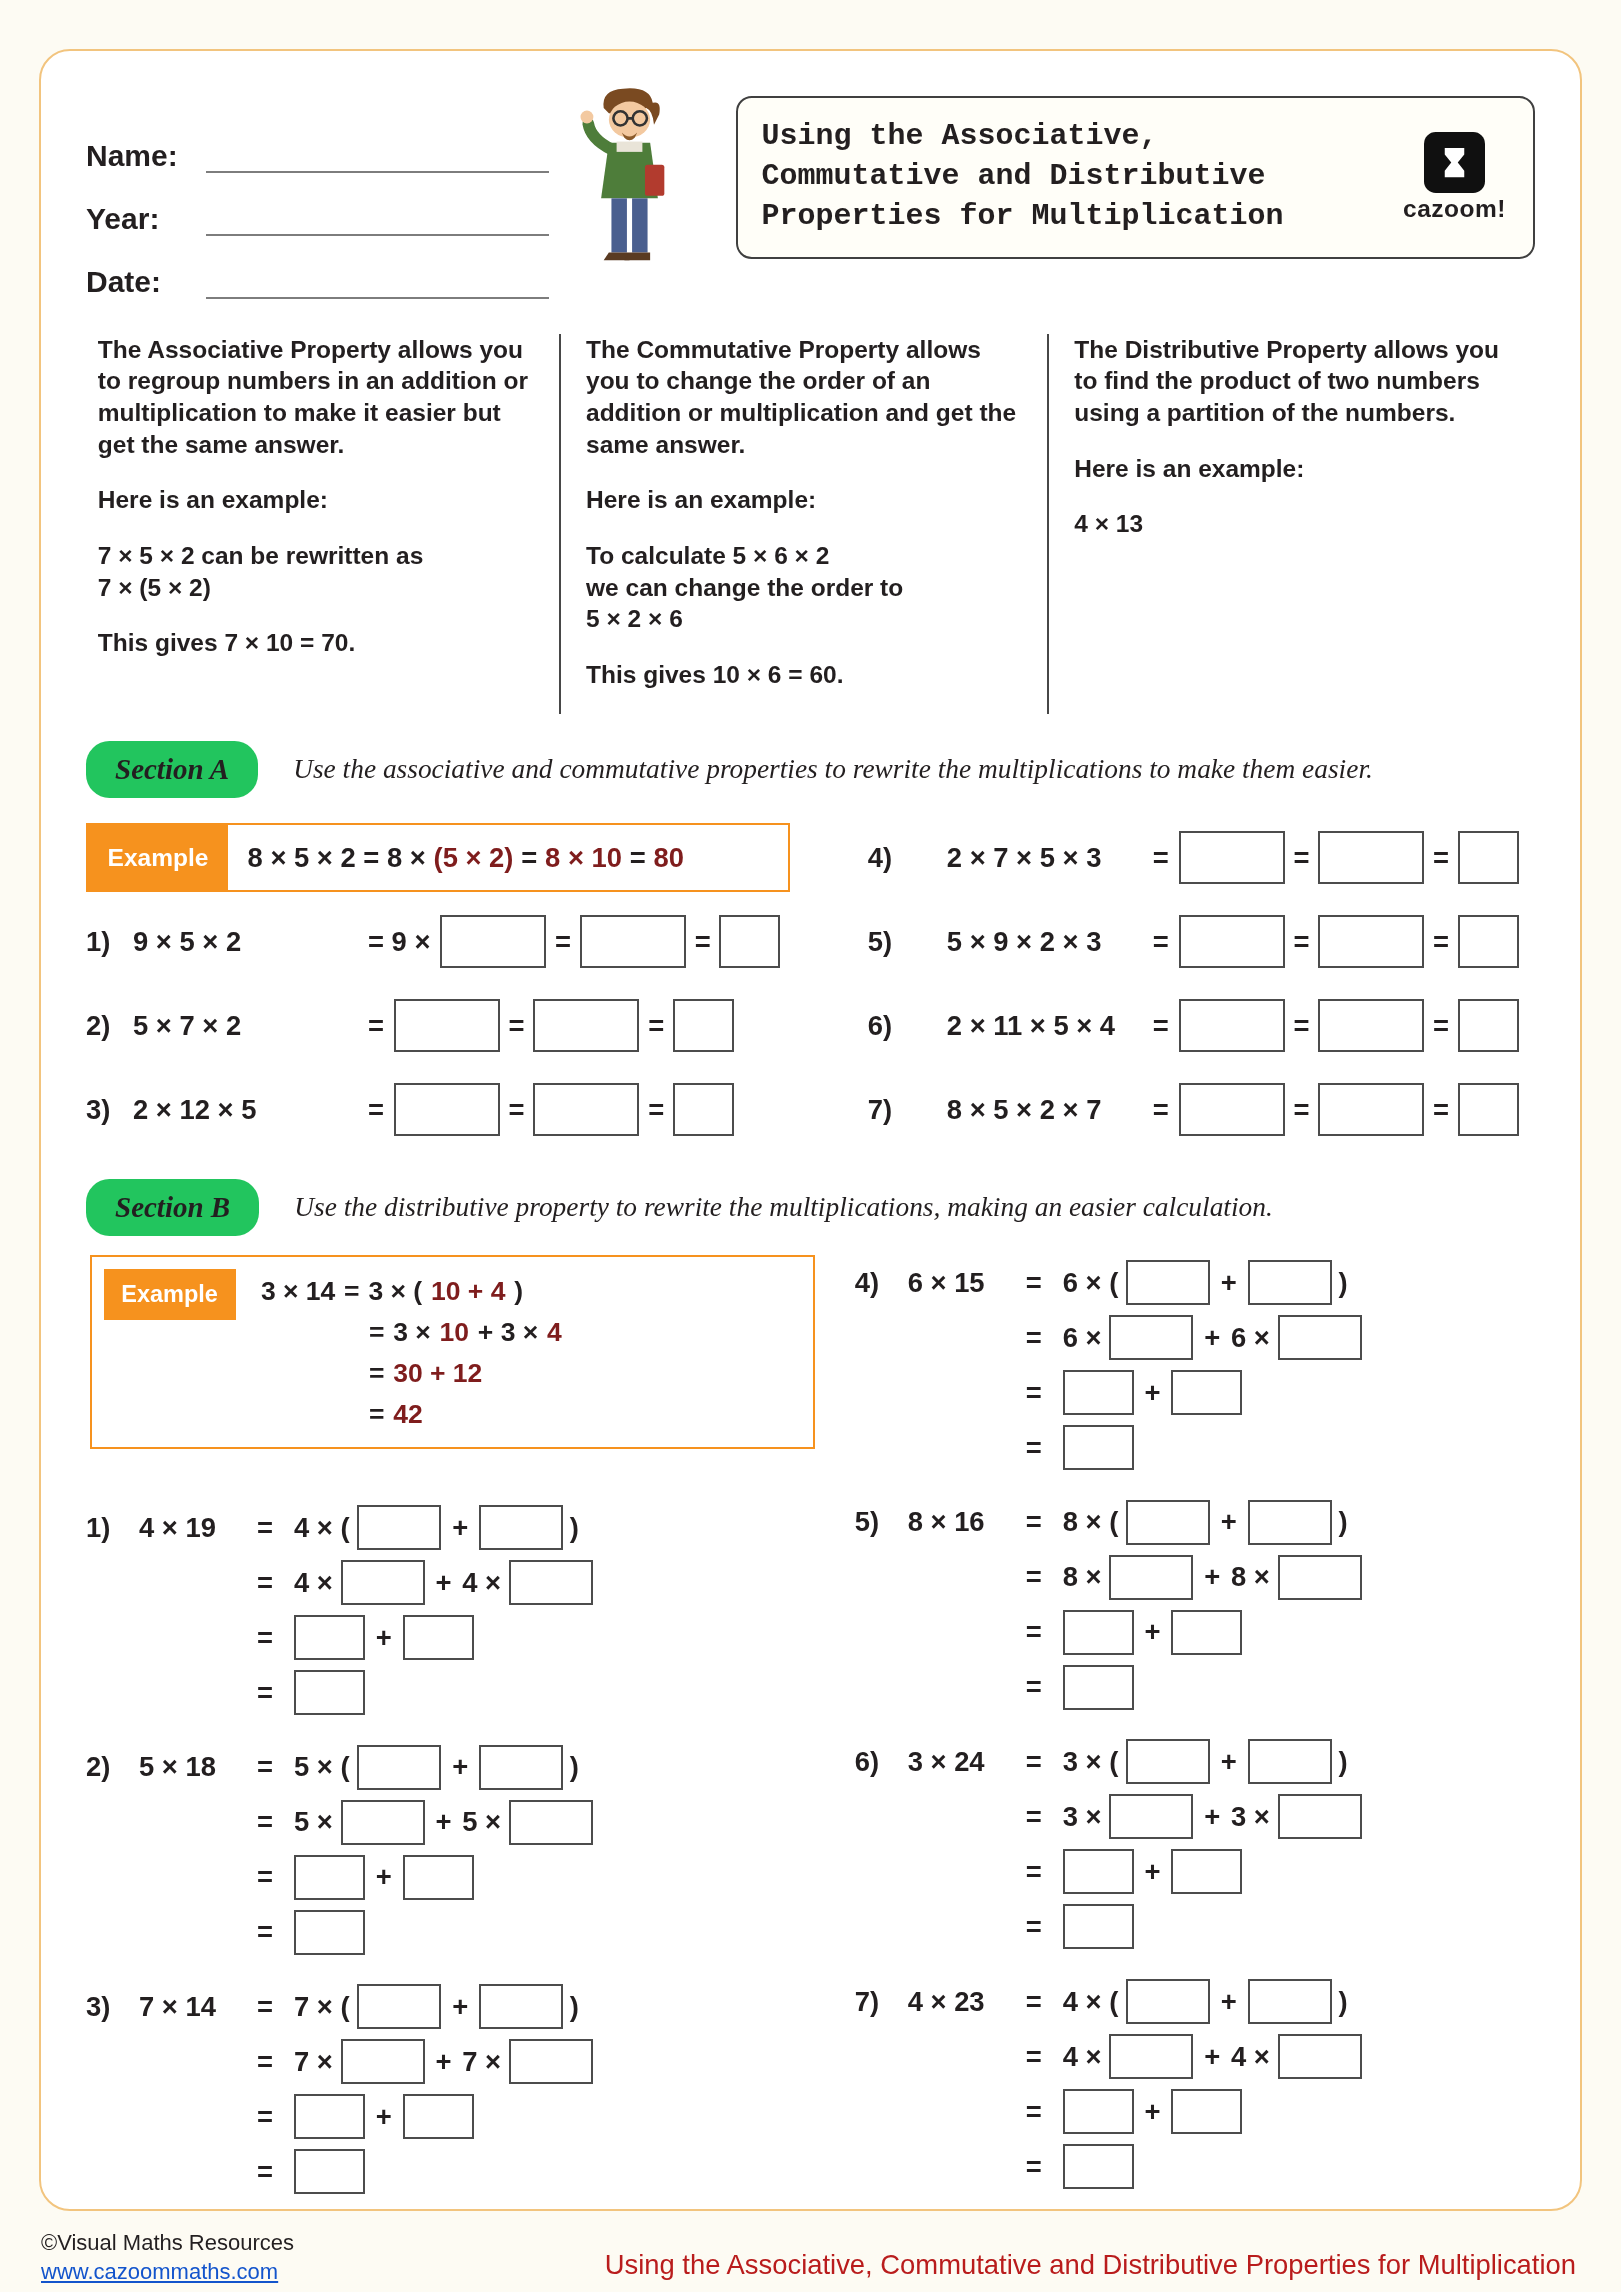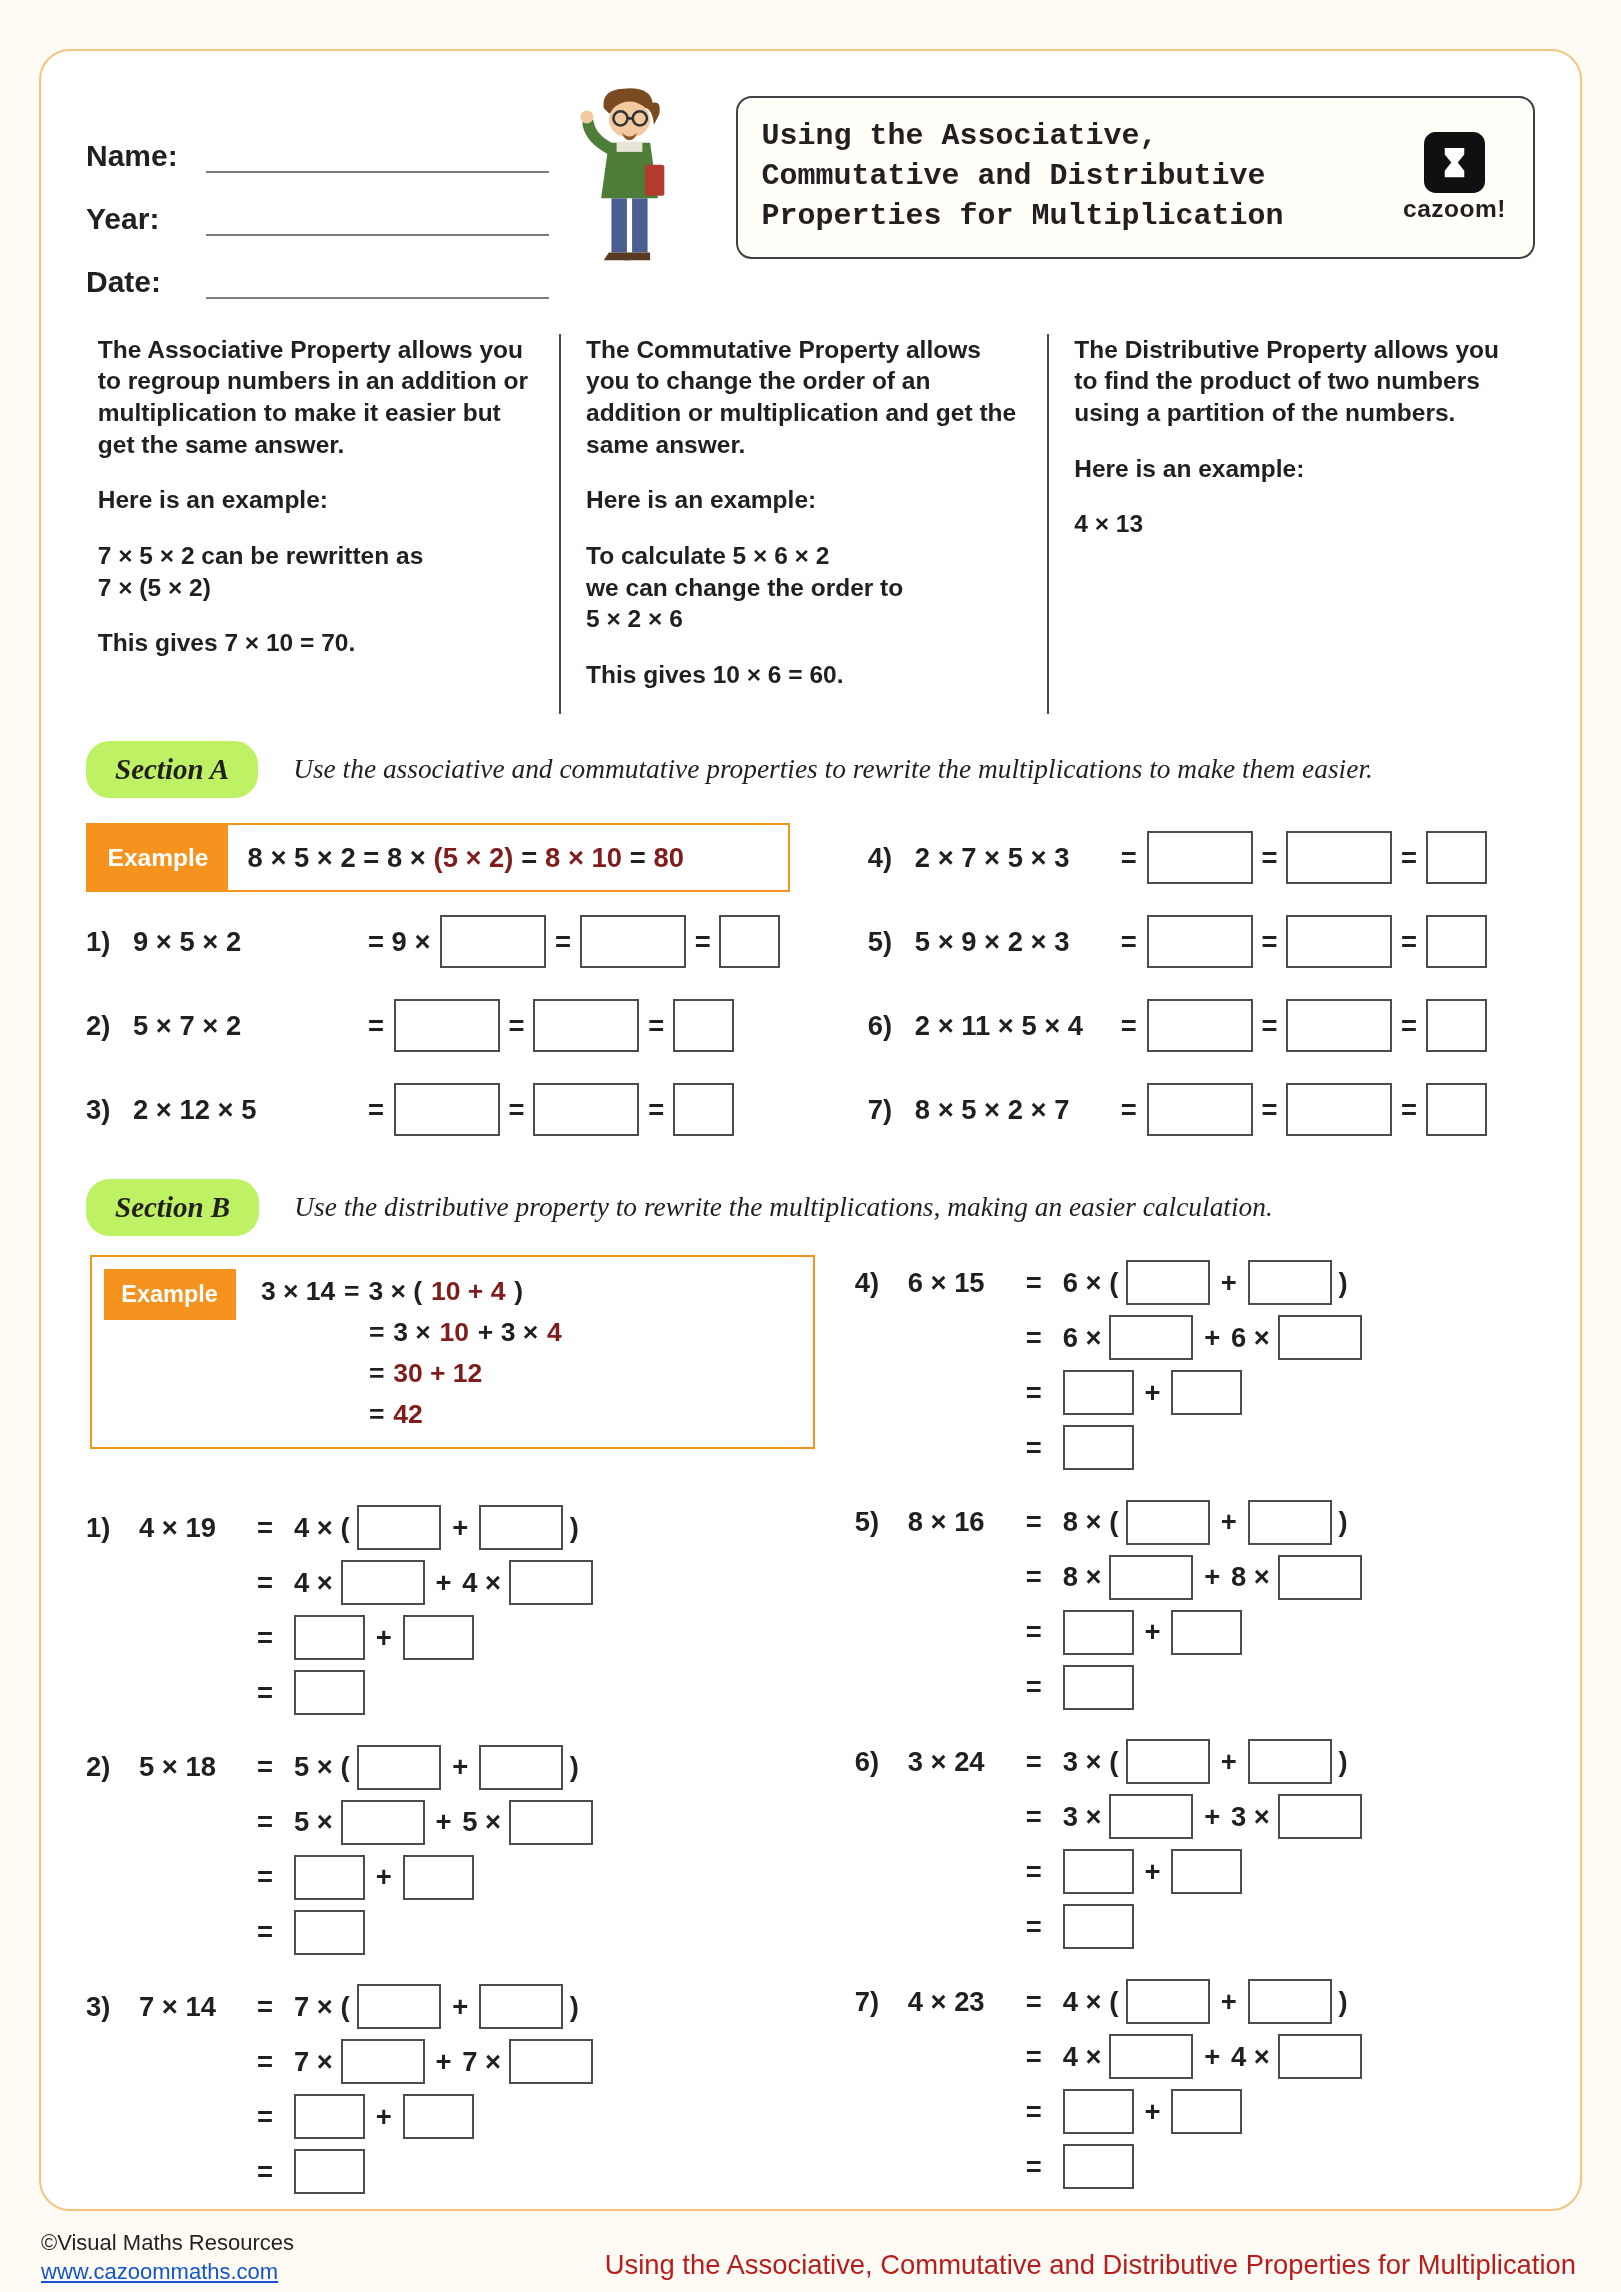--- a/index.html
+++ b/index.html
@@ -30,35 +30,35 @@
   .intro { display:flex; margin-top:35px; }
   .icol { flex:1; padding:0 25.5px; }
   .icol:first-child { padding-left:11.8px; }
   .icol + .icol { border-left:2.9px solid #474747; }
   .icol p { font-weight:bold; font-size:24.5px; line-height:1.3; margin:0 0 23.5px 0; white-space:pre-line; }
   .dist { display:flex; font-weight:bold; font-size:24.5px; line-height:1.3; margin:0; }
   .dist-lead { margin-right:11.8px; white-space:nowrap; }
   .dist-lines { white-space:pre-line; }
   
   .shead { display:flex; align-items:center; margin-top:27.4px; }
-  .spill { background:#bef264; border-radius:23.5px; padding:11.8px 29px; font-family:"Liberation Serif", serif; font-style:italic; font-weight:bold; font-size:29px; }
+  .spill { background:#22c55e; border-radius:23.5px; padding:11.8px 29px; font-family:"Liberation Serif", serif; font-style:italic; font-weight:bold; font-size:29px; }
   .sinstr { font-family:"Liberation Serif", serif; font-style:italic; font-size:27.4px; margin-left:35px; }
   .orange { color:#7f1d1d; }
   
   .secA { display:flex; margin-top:17.6px; }
   .secA-left { flex:0 0 774px; }
   .secA-right { flex:1; padding-left:7.8px; }
   .arow { height:84px; display:flex; align-items:center; font-weight:bold; font-size:27.4px; white-space:nowrap; }
   .example-a { width:704px; height:69px; border:2.9px solid #F6921E; display:flex; align-items:center; overflow:hidden; background:#fff; }
   .ex-tab { background:#F6921E; color:#fff; font-size:24.5px; font-weight:bold; align-self:stretch; display:flex; align-items:center; padding:0 19.6px; }
   .ex-text { margin-left:19.6px; }
   .ex-text span { margin-right:7.8px; }
   .pnum { width:47px; flex:none; }
   .secA-left .pexpr { width:235px; flex:none; }
-  .secA-right .pexpr { width:206px; flex:none; }
+  .secA-right .pexpr { width:206px; flex:none;margin-left:32px; }
   .pprefix { margin-right:9.8px; }
   .abox { width:106px; height:53px; border:2px solid #4c4c4c; background:#fff; flex:none; }
   .abox-sm { width:61px; }
   .peq { margin:0 8.8px; }
   
   .secB { display:flex; margin-top:19.6px; }
   .secB-left { flex:0 0 755px; }
   .secB-right { flex:1; padding-left:13.7px; }
   .example-b { position:relative; width:725px; height:194px; border:2.9px solid #F6921E; padding:13.7px 0 0 169px; margin:0 0 51px 3.9px; background:#fff; }
   .ex-tab-b { position:absolute; top:11.8px; left:11.8px; background:#F6921E; color:#fff; font-weight:bold; font-size:23.5px; padding:11.8px 17.6px; }

